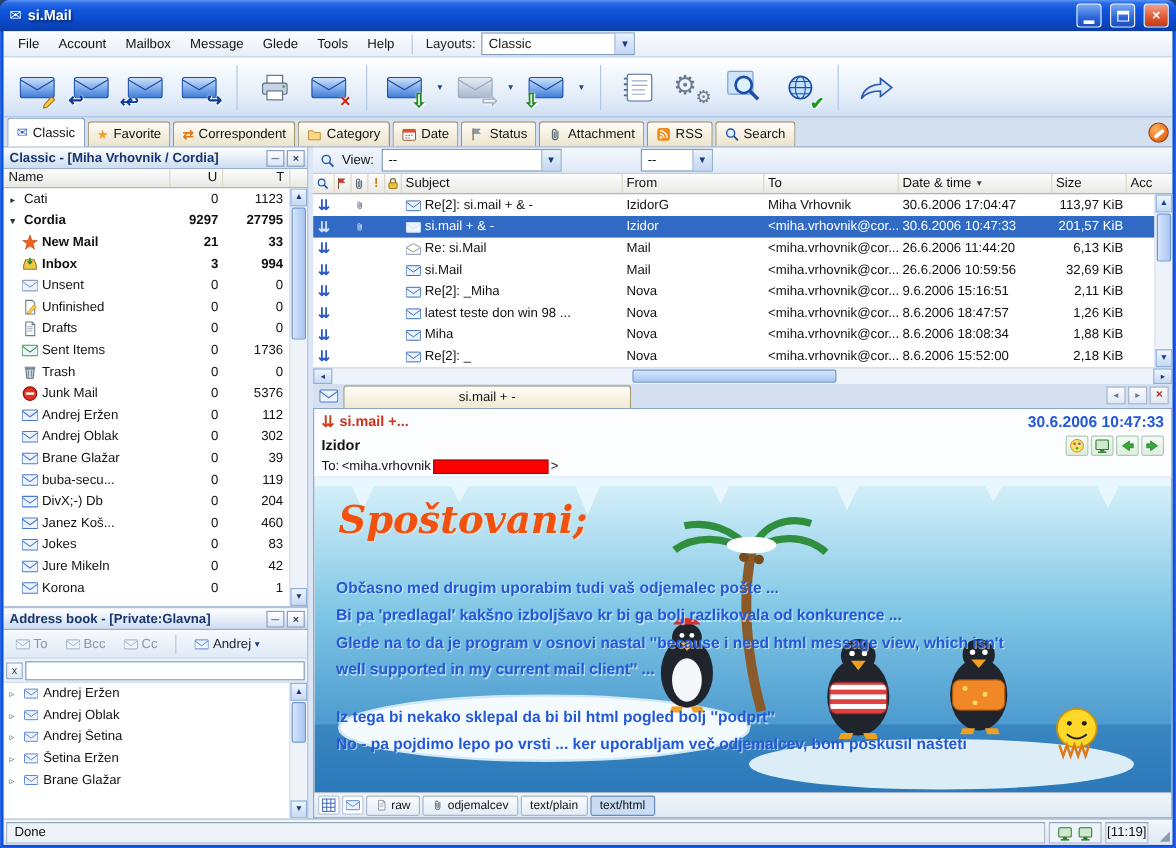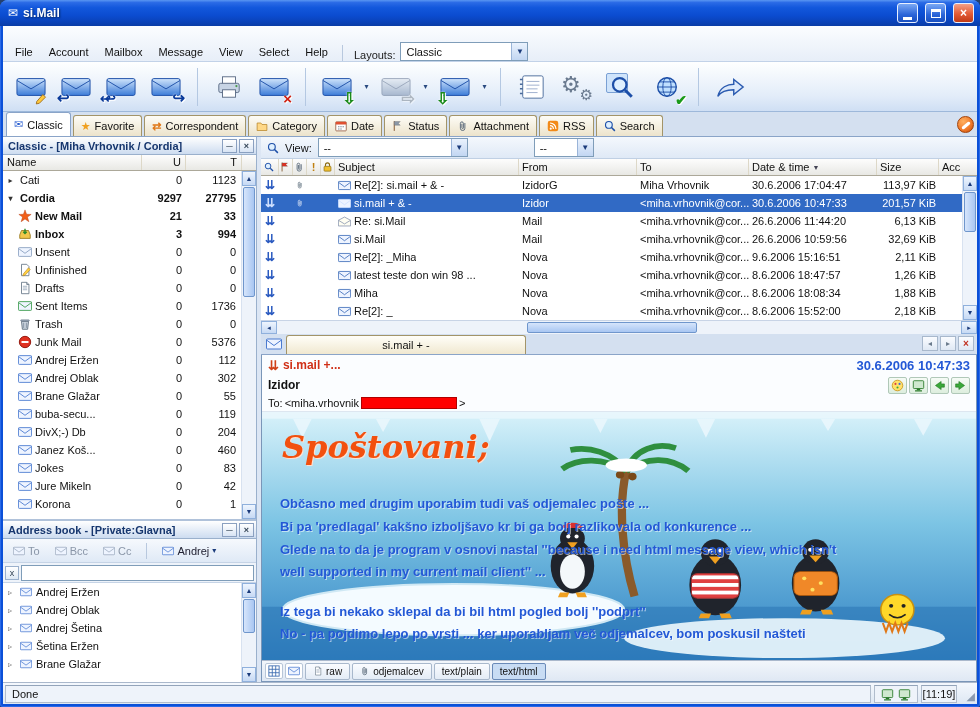--- a/index.html
+++ b/index.html
@@ -12,21 +12,21 @@
  background:linear-gradient(180deg,#5a96f2 0%,#2a6ae6 10%,#1257dc 30%,#0b4cd0 60%,#0a42b8 85%,#0a3ca6 100%)}
 .title-ico{color:#fff;font-size:12px}
 .title-text{color:#fff;font-weight:bold;font-size:12px;text-shadow:1px 1px 2px #04255e;flex:1}
 .tb-btn{width:21px;height:20px;border-radius:3px;border:1px solid #e8f0ff;display:flex;align-items:center;justify-content:center;color:#fff;font-size:12px;font-weight:bold;margin-left:2px}
 .btn-min,.btn-max{background:linear-gradient(180deg,#7aa8f4,#2a64d8 60%,#1a50c0)}
 .btn-close{background:linear-gradient(180deg,#f4a088,#e25a34 55%,#c03a16)}
 .min-glyph{width:9px;height:3px;background:#fff;margin-top:10px}
 .max-glyph{width:10px;height:9px;border:1px solid #fff;border-top:3px solid #fff}
 .window-body{position:absolute;top:26px;left:3px;right:3px;bottom:3px;display:flex;flex-direction:column;background:#dce6f4;overflow:hidden}
 
-.menubar{height:36px;background:linear-gradient(180deg,#fbfdff,#e7eef8);border-bottom:1px solid #c2d2e8;display:flex;align-items:flex-end;padding:0 4px;flex:none}
+.menubar{height:22px;background:linear-gradient(180deg,#fbfdff,#e7eef8);border-bottom:1px solid #c2d2e8;display:flex;align-items:center;padding:0 4px;flex:none}
 .menu-item{padding:3px 8px;cursor:default}
 .vsep{width:1px;height:16px;background:#b8c8de;margin:0 6px}
 .layouts-label{padding:0 5px;color:#222}
 .combo{display:flex;align-items:center;height:19px;background:#fff;border:1px solid #7f9db9}
 .combo-text{flex:1;padding:0 5px;overflow:hidden;white-space:nowrap}
 .combo-arrow{width:16px;height:100%;background:linear-gradient(180deg,#eaf2fd,#c2d6f2);border-left:1px solid #9ab4d8;display:flex;align-items:center;justify-content:center;color:#1a3a7a;font-size:8px}
 .w128{width:128px}.w150{width:150px}.w60{width:60px}
 
 .toolbar{height:50px;background:linear-gradient(180deg,#feffff,#e2ecf9 70%,#cfdff4);border-bottom:1px solid #9db8da;display:flex;align-items:center;padding:0 6px;gap:1px;flex:none}
 .tool-btn{width:44px;height:44px;display:flex;align-items:center;justify-content:center;position:relative;border-radius:3px}
@@ -286,22 +286,22 @@
       </span>
   </div>
 
   <div class="window-body">
 
     <div class="menubar">
       <span class="menu-item">File</span>
       <span class="menu-item">Account</span>
       <span class="menu-item">Mailbox</span>
       <span class="menu-item">Message</span>
-      <span class="menu-item">View</span>
-      <span class="menu-item">Select</span>
+      <span class="menu-item">Glede</span>
+      <span class="menu-item">Tools</span>
       <span class="menu-item">Help</span>
       <span class="vsep"></span>
       <span class="layouts-label">Layouts:</span>
       <span class="combo w128">
         <span class="combo-text">Classic</span>
         <span class="combo-arrow">▼</span>
       </span>
     </div>
 
     <div class="toolbar">
@@ -588,21 +588,21 @@
             </div>
             <div class="trow">
               <span class="tind"></span>
                 <span class="tico">
                   <svg class="i14" style="color:#4a7ad0">
                     <use href="#s-envflat"></use>
                   </svg>
                 </span>
               <span class="tname">Brane Glažar</span>
               <span class="tu">0</span>
-              <span class="tt">55</span>
+              <span class="tt">39</span>
             </div>
             <div class="trow">
               <span class="tind"></span>
                 <span class="tico">
                   <svg class="i14" style="color:#4a7ad0">
                     <use href="#s-envflat"></use>
                   </svg>
                 </span>
               <span class="tname">buba-secu...</span>
               <span class="tu">0</span>

